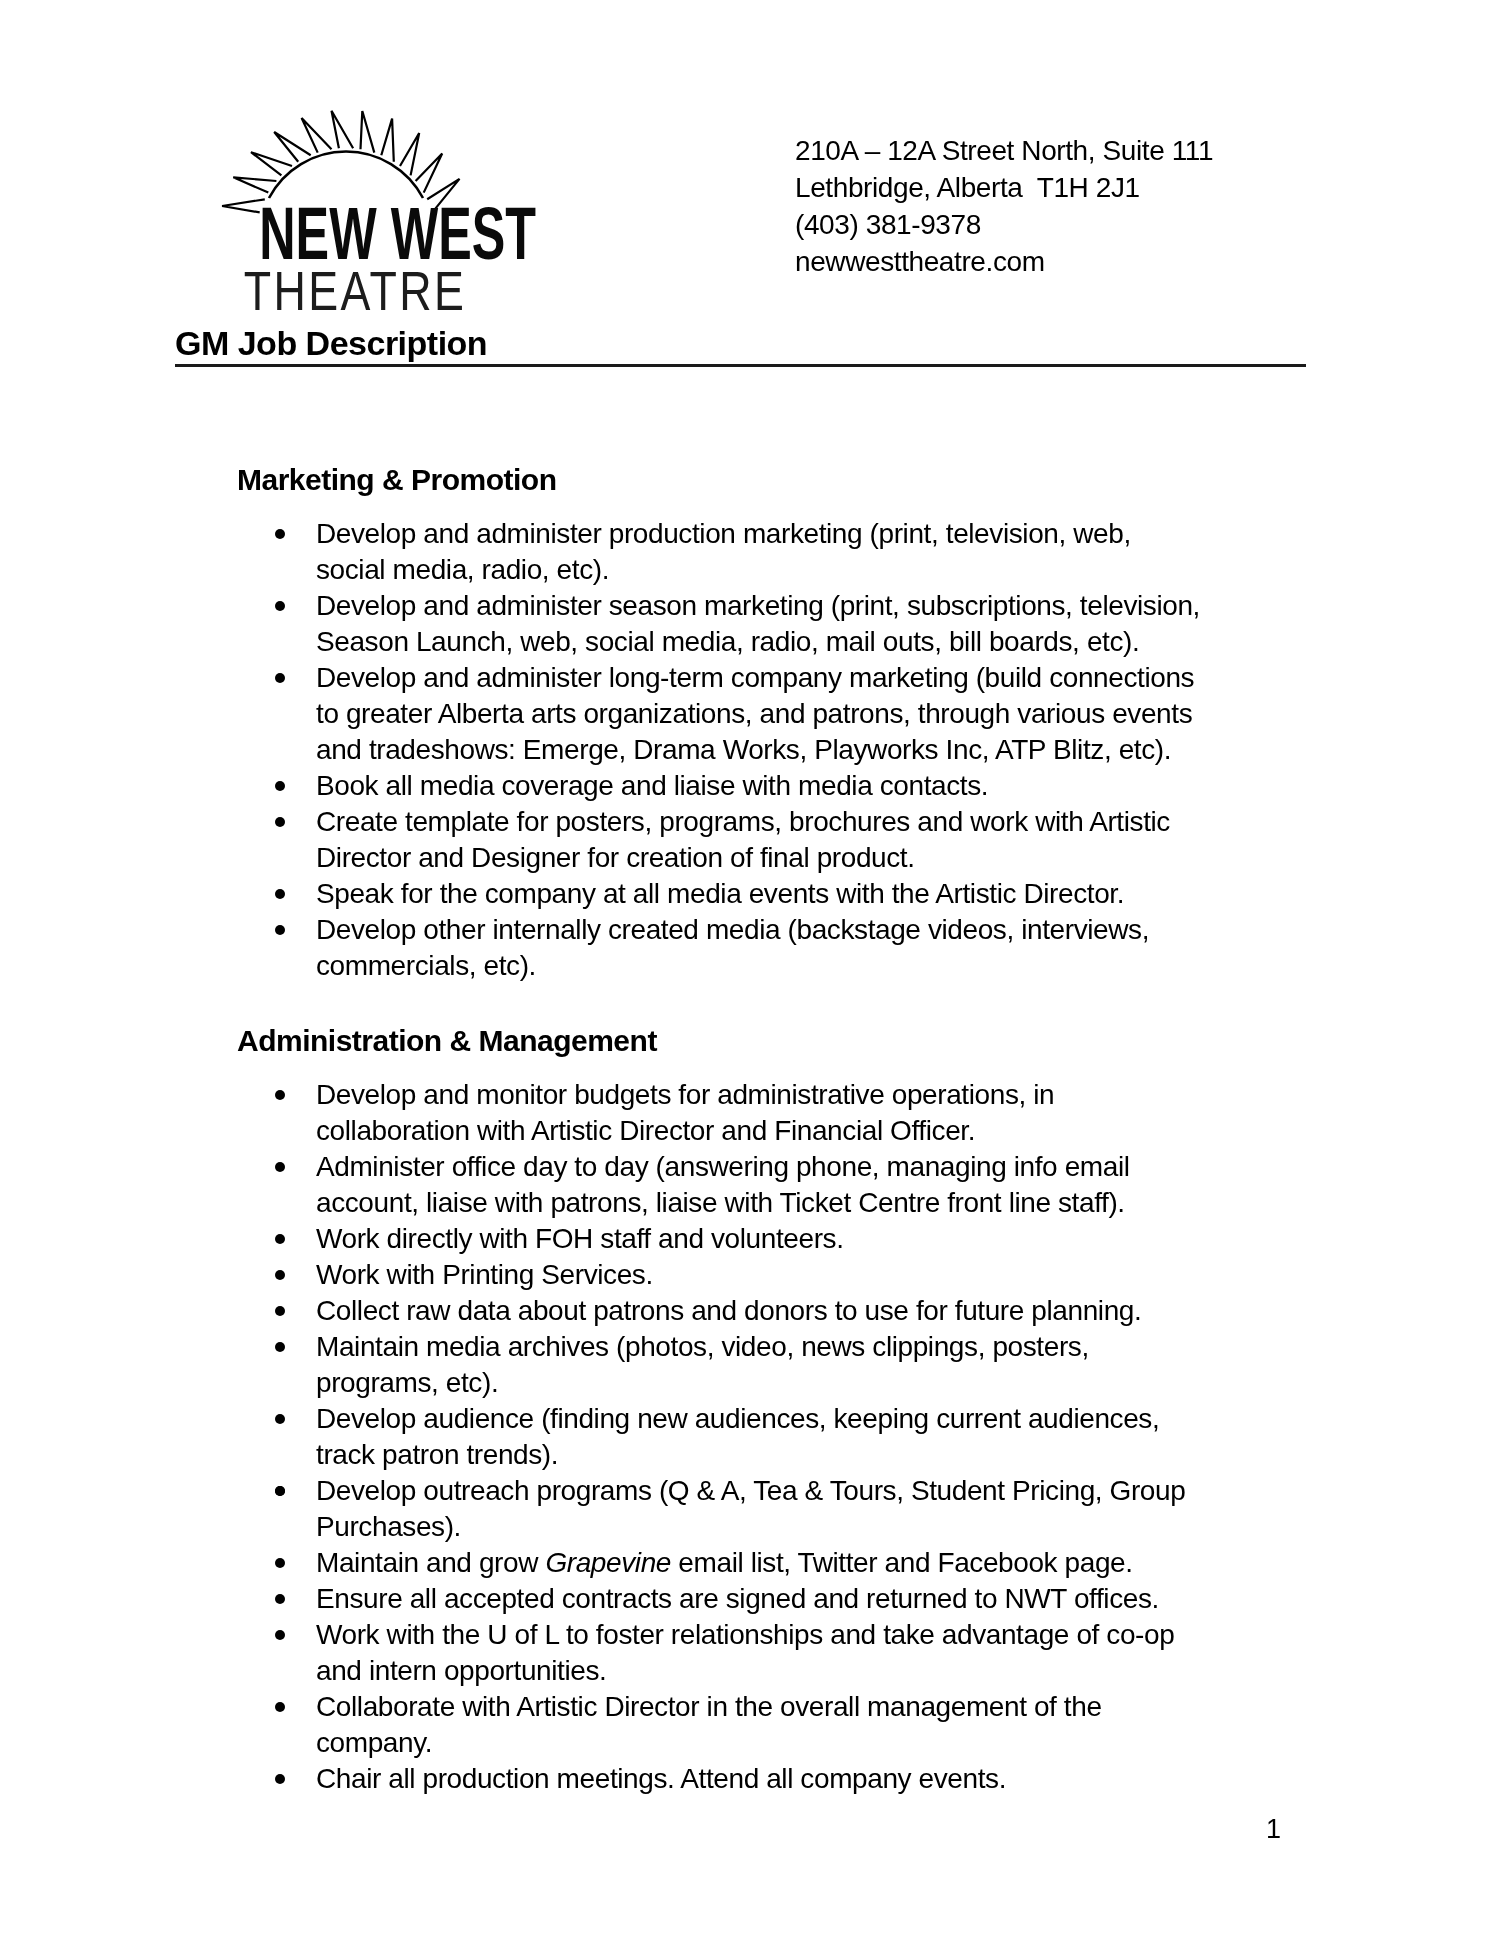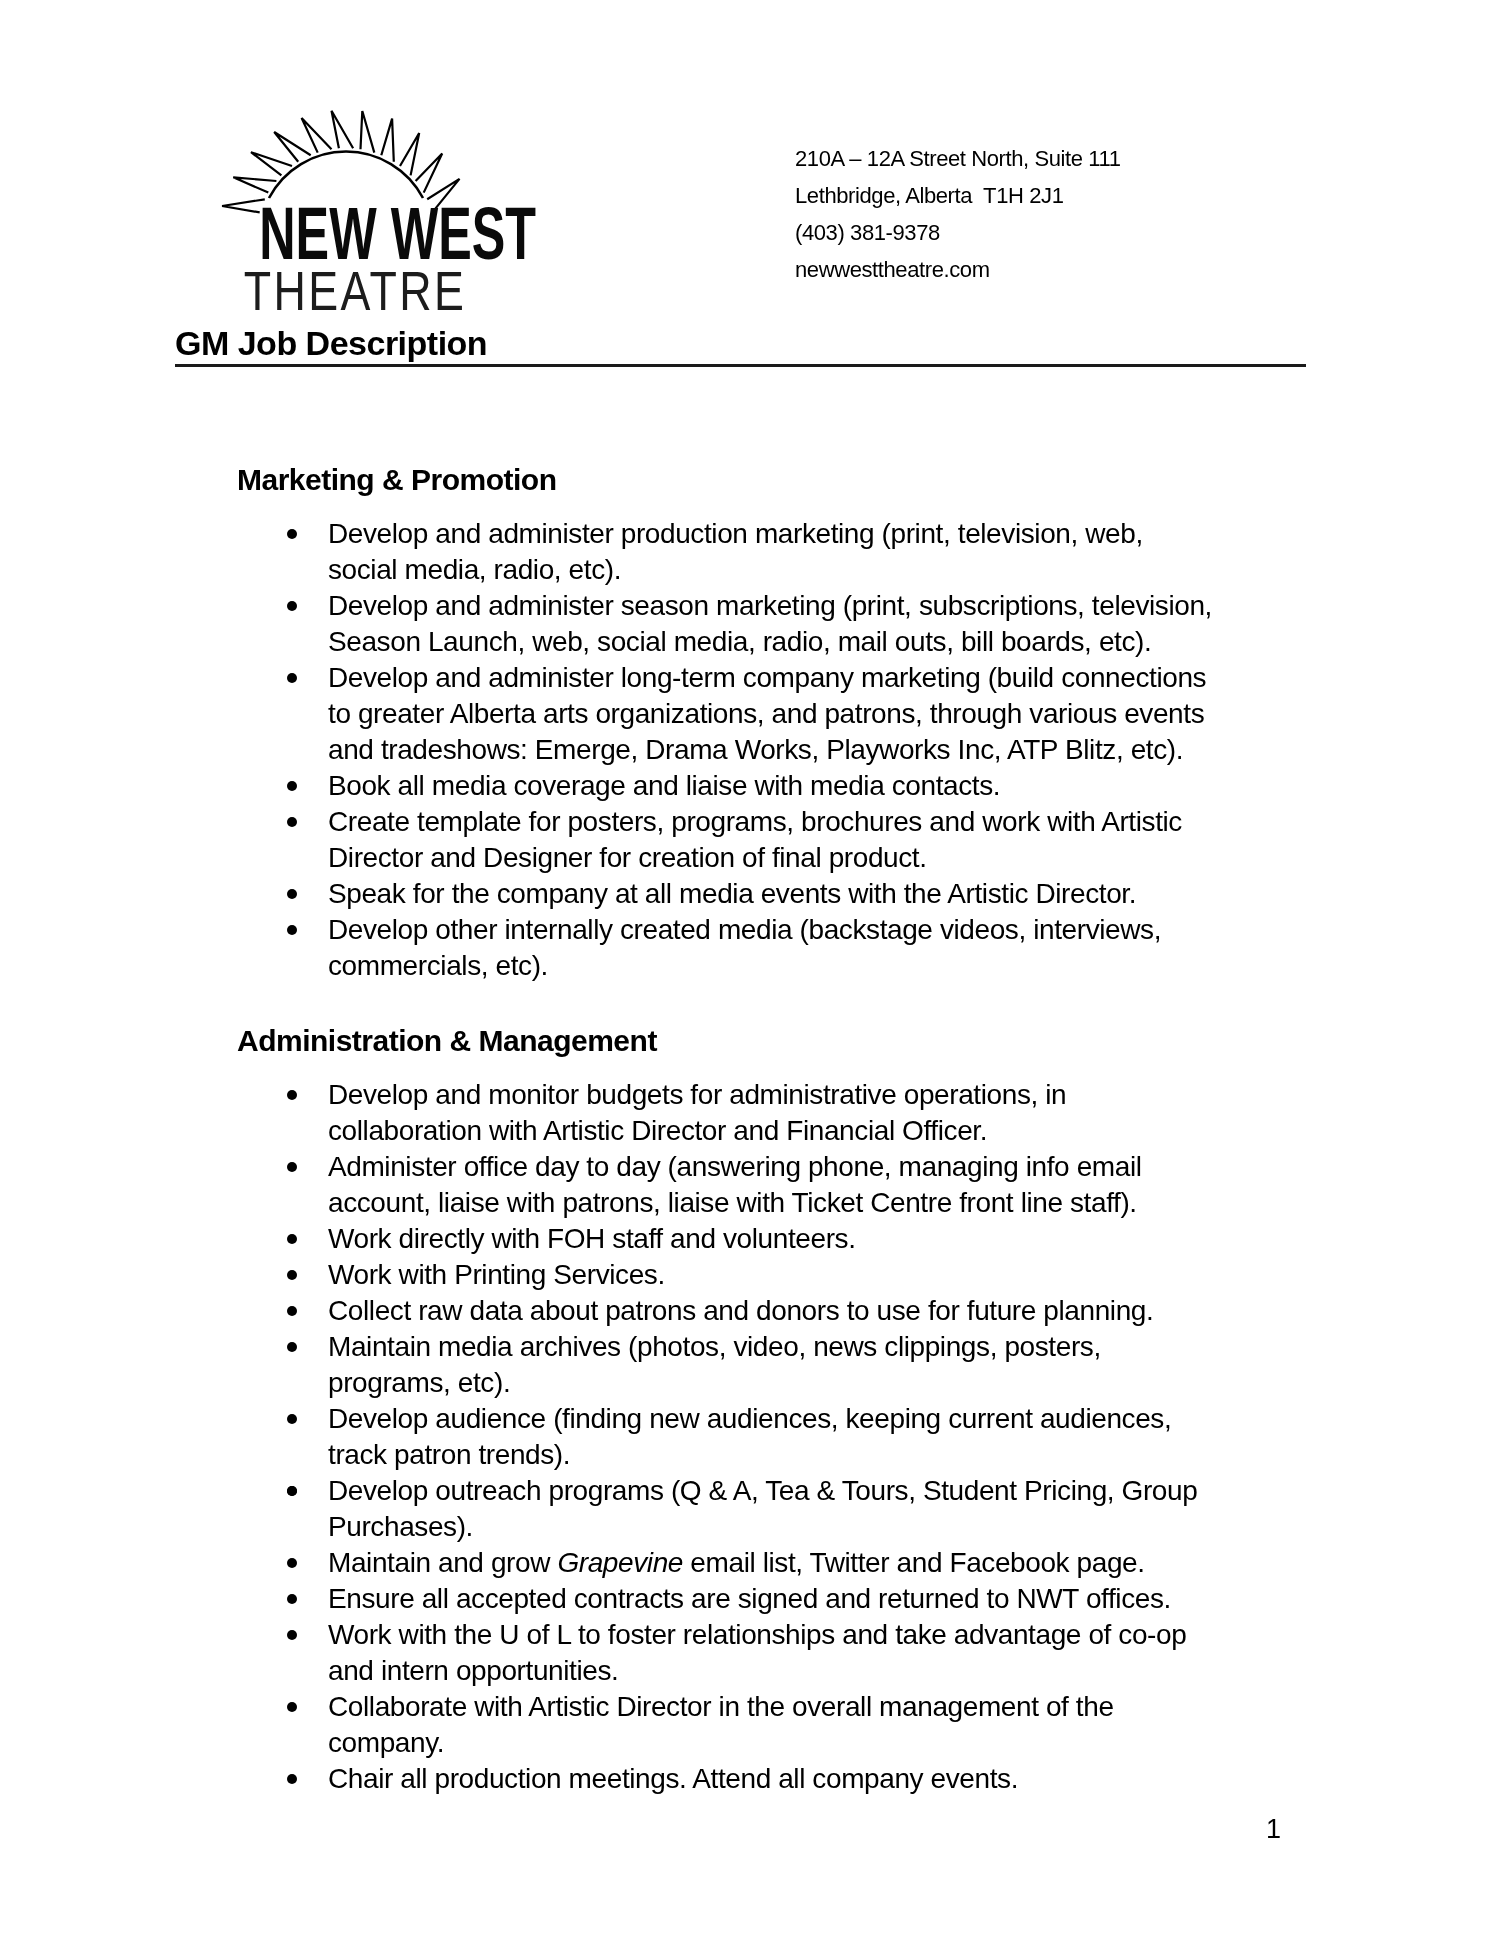--- a/index.html
+++ b/index.html
@@ -18,39 +18,39 @@
     transform: scaleX(0.68); transform-origin: 50% 50%; white-space: nowrap;
     letter-spacing: 0px; color: #0a0a0a;
   }
   .logo-sub {
     font-size: 56px; font-weight: 400; line-height: 48px; margin-top: 3px;
     transform: scaleX(0.80); transform-origin: 50% 50%; white-space: nowrap;
     letter-spacing: 3px; color: #1c1c1c;
   }
 
   
-  .contact { position: absolute; left: 795px; top: 140px; font-size: 22px; line-height: 37px; letter-spacing: -0.4px; }
+  .contact { position: absolute; left: 795px; top: 132px; font-size: 28px; line-height: 37px; letter-spacing: -0.4px; }
   .contact-line { white-space: pre; }
 
   
   .doc-title {
     position: absolute; left: 175px; top: 324px; width: 1130px; text-align: left;
     font-size: 34px; font-weight: 700; letter-spacing: -0.5px;
   }
   .title-rule { position: absolute; left: 175px; top: 364px; width: 1131px; height: 3px; background: #1a1a1a; }
   .doc-date {
     position: absolute; left: 175px; top: 374px; width: 1130px; text-align: center;
     font-size: 29px; letter-spacing: -0.5px;
   }
 
   
   .main { position: absolute; left: 220px; top: 444px; width: 1118px; font-size: 28px; line-height: 36px; letter-spacing: -0.4px; }
   .doc-section + .doc-section { margin-top: 38px; }
   .section-heading { margin: 17px; font-size: 30px; line-height: 38px; font-weight: 700; letter-spacing: -0.5px; }
-  .bullet-list { margin: 16px; padding: 0; list-style: none; }
+  .bullet-list { margin: 4px; padding: 0; list-style: none; }
   .bullet-item { position: relative; padding-left: 92px; }
   .bullet-marker {
     position: absolute; left: 51px; top: 13px; width: 10px; height: 10px;
     border-radius: 50%; background: #000;
   }
   .bullet-text { white-space: pre; }
   .italic { font-style: italic; text-align: right; }
 
   
   .page-number { position: absolute; left: 175px; top: 1814px; width: 1106px; text-align: right; font-size: 27px; }

